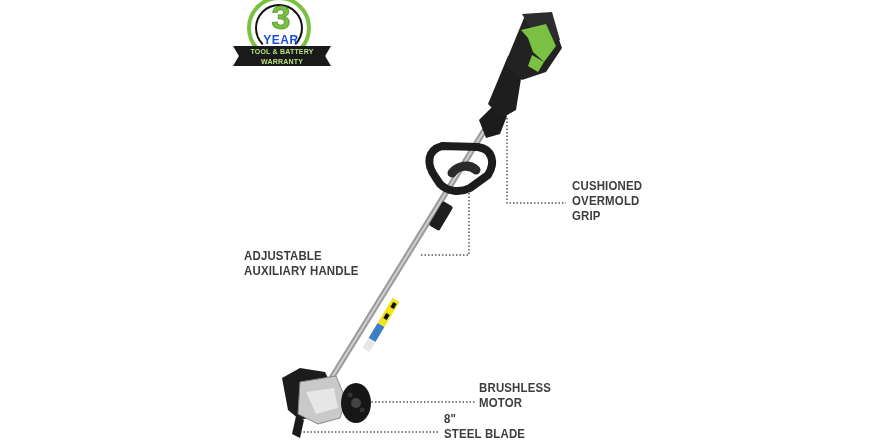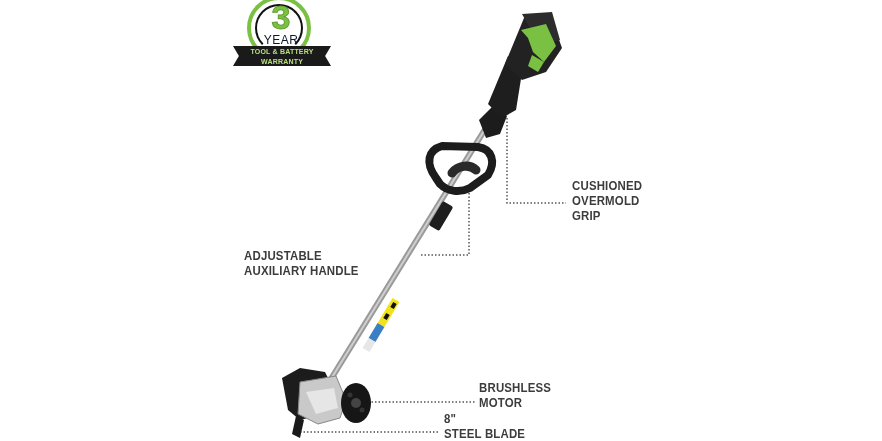--- a/index.html
+++ b/index.html
@@ -3,21 +3,21 @@
   <meta charset="utf-8">
   <style>
     html, body { margin:0; padding:0; background:#ffffff; }
     body { width:882px; height:441px; position:relative; overflow:hidden; font-family:"Liberation Sans", sans-serif; }
     .stage { position:absolute; left:0; top:0; width:882px; height:441px; }
     svg.product { position:absolute; left:0; top:0; }
     .badge { position:absolute; left:231px; top:0; width:102px; height:72px; }
     .badge-ring { position:absolute; left:16px; top:-4px; width:64px; height:64px; border-radius:50%; border:4px solid #7ac143; box-sizing:border-box; background:#fff; }
     .badge-inner { position:absolute; left:24px; top:4px; width:48px; height:48px; border-radius:50%; border:2px solid #111; border-bottom-color:transparent; box-sizing:border-box; }
     .badge-num { position:absolute; left:30px; top:-2px; width:40px; text-align:center; font-weight:bold; font-size:34px; color:#7ac143; line-height:38px; -webkit-text-stroke:1px #5f9e2f; }
-    .badge-year { position:absolute; left:26px; top:33px; width:48px; text-align:center; font-weight:normal; font-size:12px; color:#0f172a; letter-spacing:0.5px; }
+    .badge-year { position:absolute; left:26px; top:33px; width:48px; text-align:center; font-weight:bold; font-size:12px; color:#1d4ed8; letter-spacing:0.5px; }
     .badge-banner { position:absolute; left:2px; top:46px; width:98px; height:20px; background:#1a1a1a; clip-path:polygon(0 0,100% 0,94% 50%,100% 100%,0 100%,6% 50%); }
     .badge-banner span { display:block; text-align:center; color:#b8e07e; font-weight:bold; font-size:7px; line-height:9px; letter-spacing:0.2px; padding-top:1px; }
     .callout { position:absolute; font-family:"Liberation Sans", sans-serif; font-weight:bold; font-size:13px; line-height:15px; color:#3c3c3c; letter-spacing:0.2px; transform:scaleX(0.88); transform-origin:left top; }
     .callout span { display:block; }
   </style>
 </head>
 <body>
 
 <div class="stage">
 

